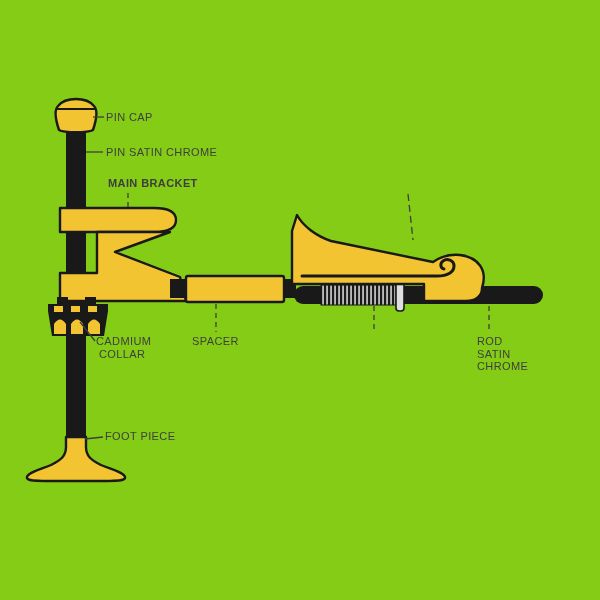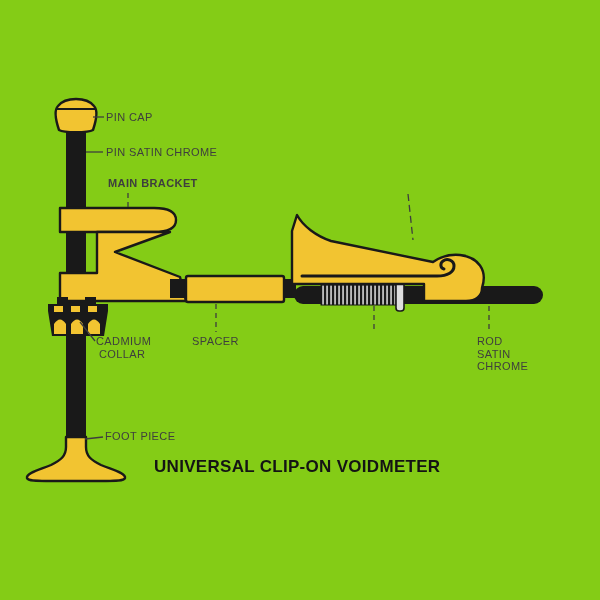--- a/index.html
+++ b/index.html
@@ -103,15 +103,14 @@
 
 
   <div class="lbl" style="left:477px;top:335px;">
     <div>ROD</div>
     <div>SATIN</div>
     <div>CHROME</div>
   </div>
 
   <div class="lbl" style="left:105px;top:430px;">FOOT PIECE</div>
 
-  <div class="title">UNIVERSAL CLIP-ON VOIDMETER</div>
 
 </div>
 
 </body></html>

